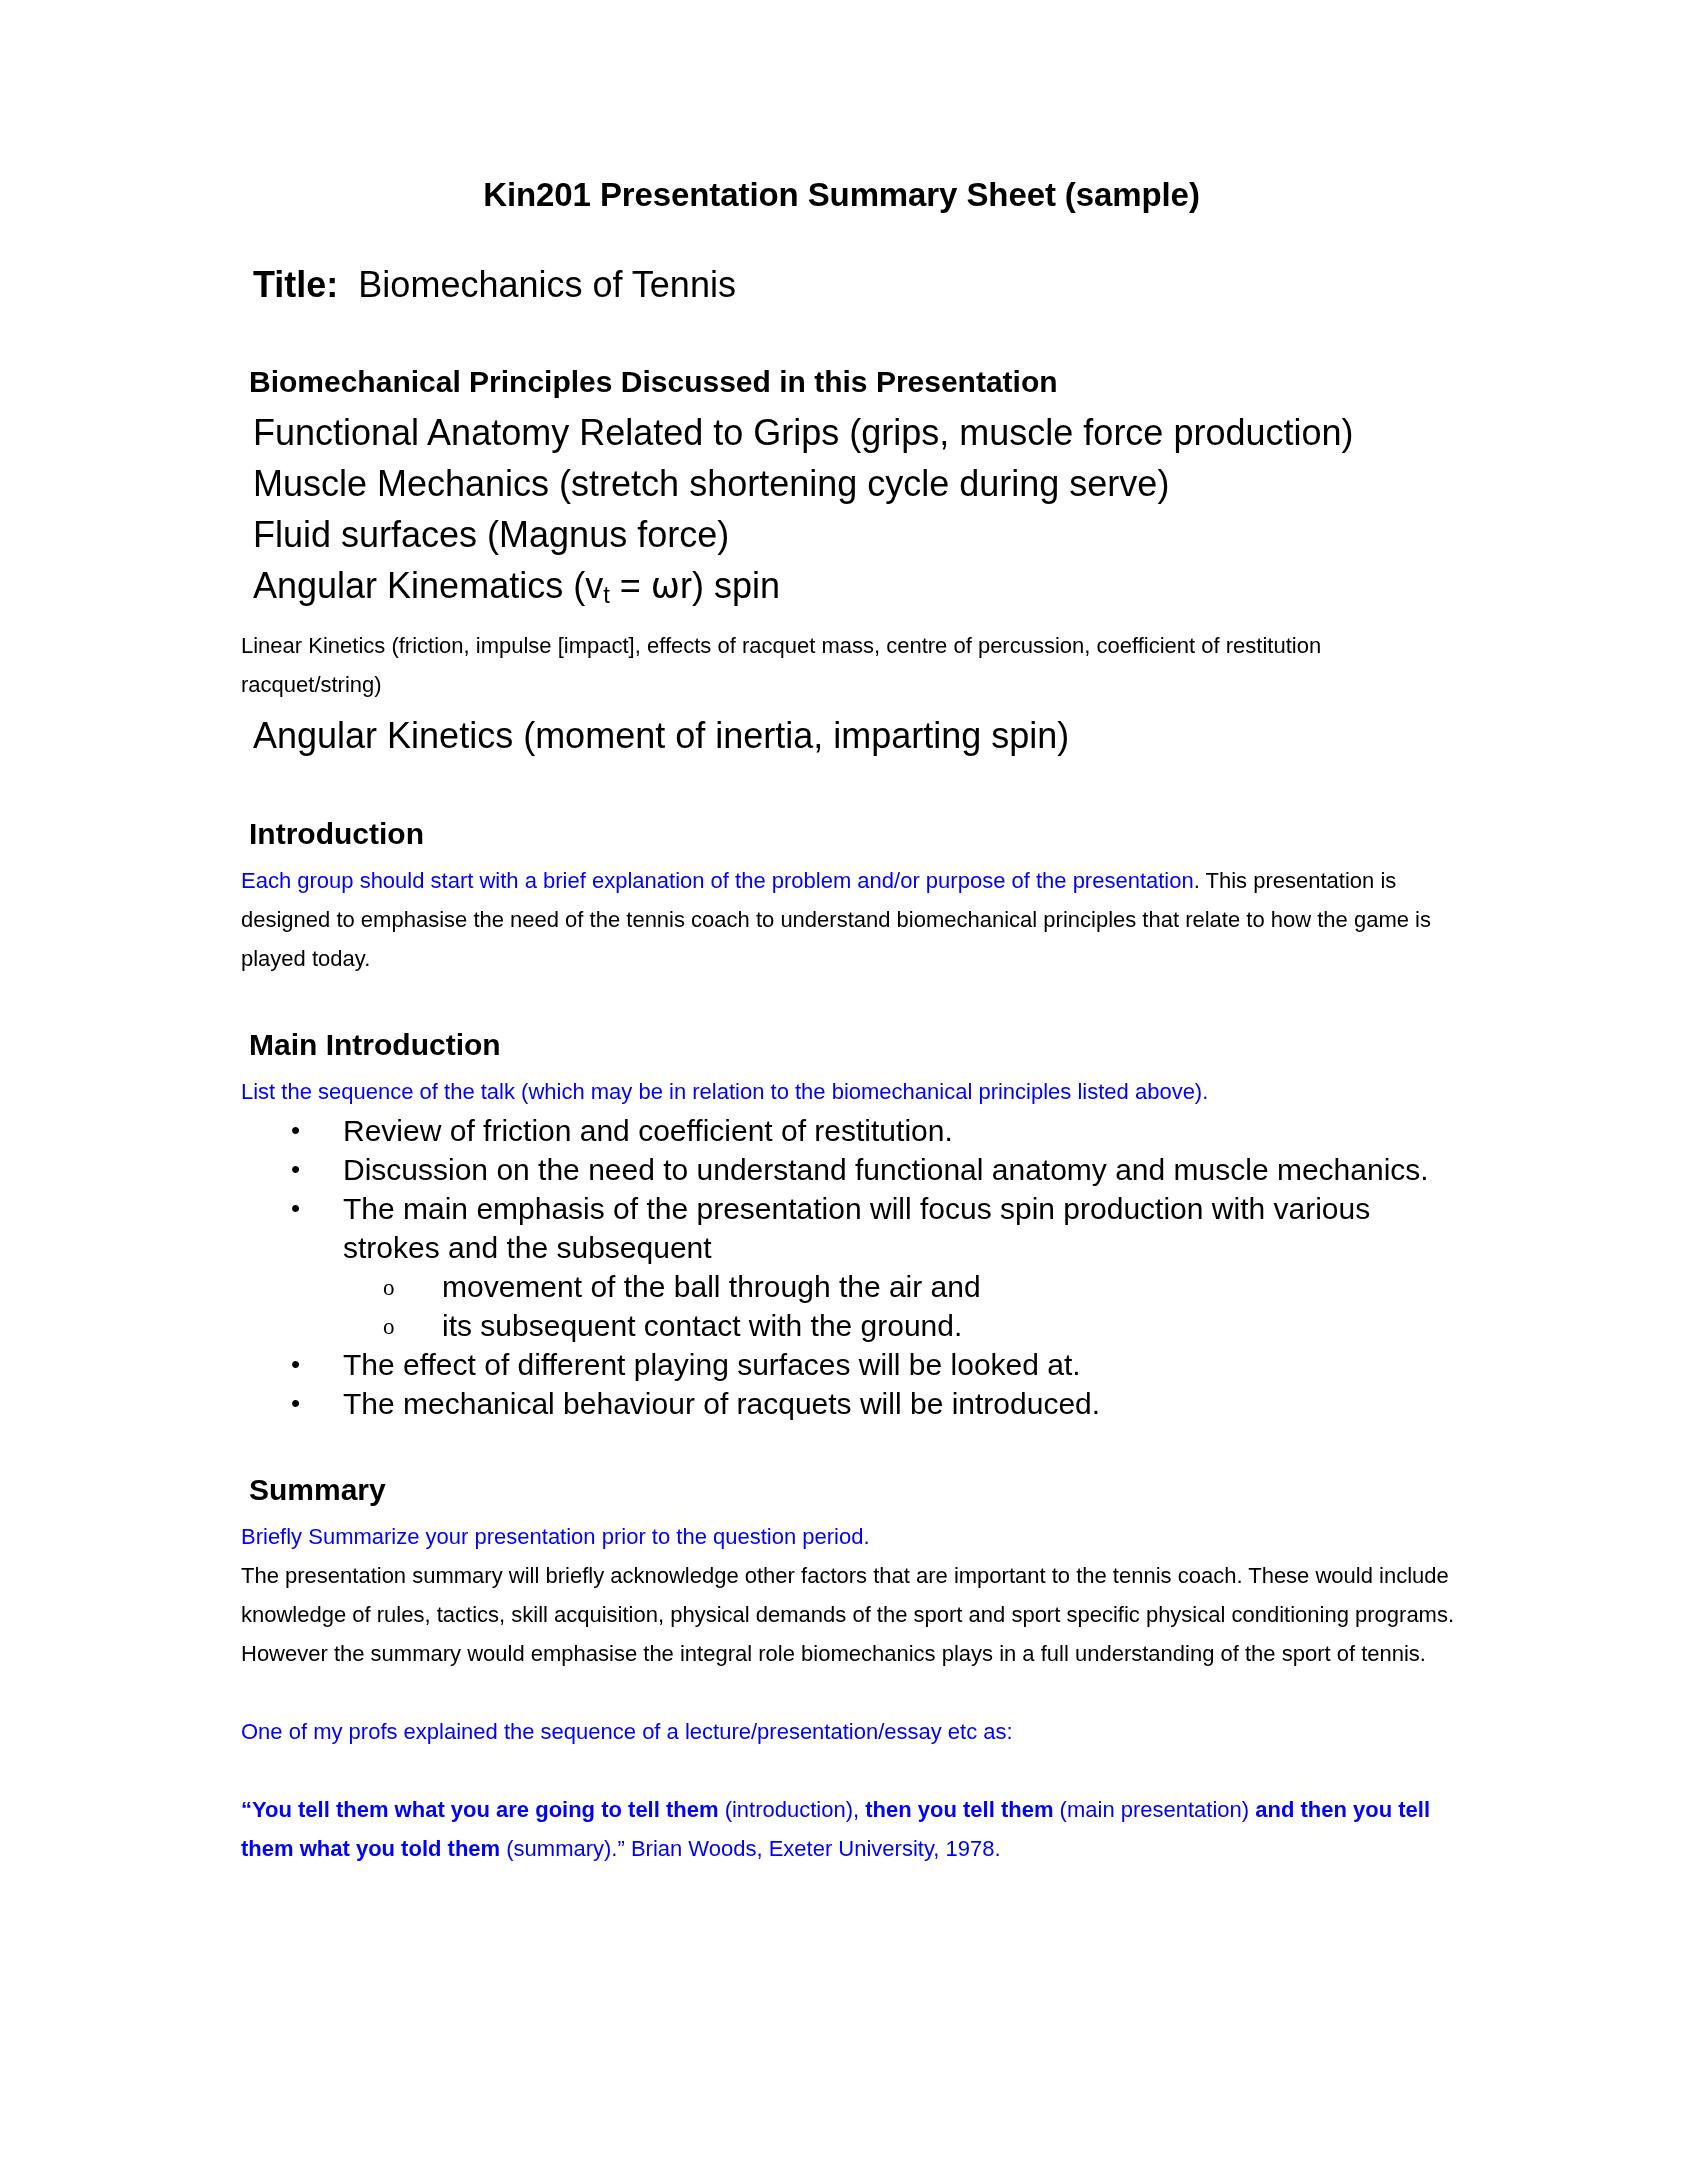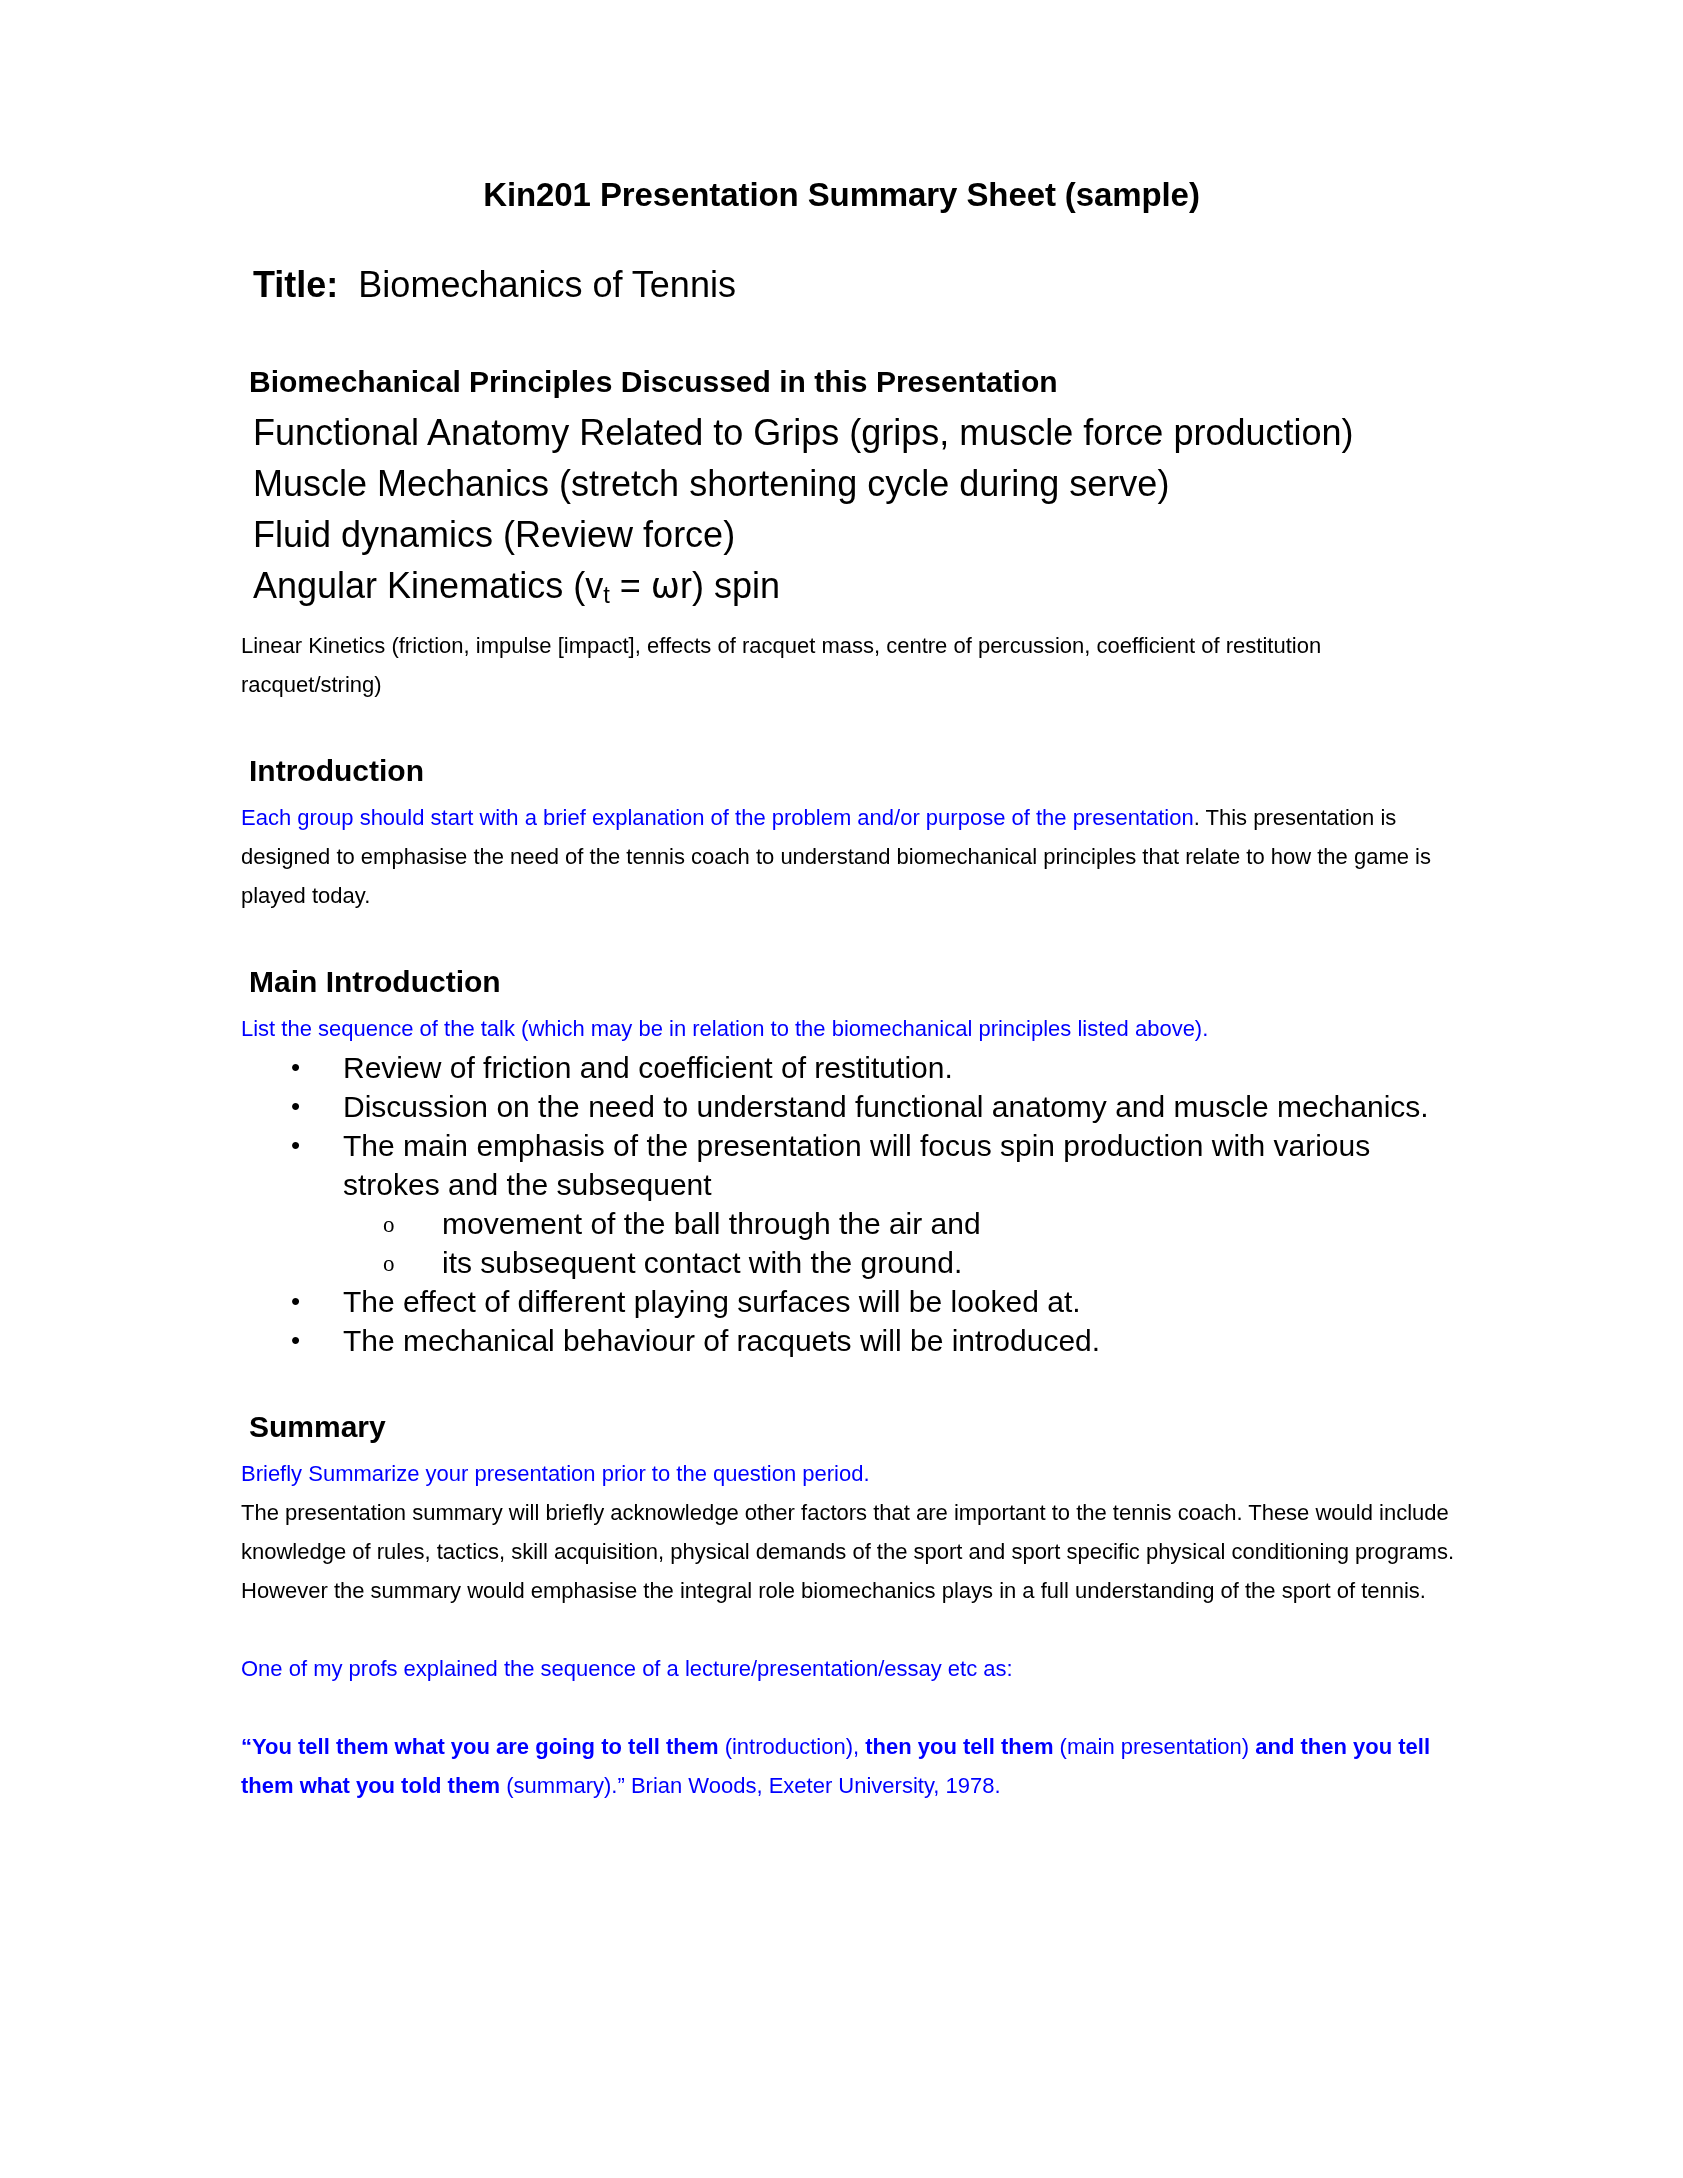--- a/index.html
+++ b/index.html
@@ -117,23 +117,24 @@
 
   <div class="blank"></div>
 
   <p class="line"><span class="bold">Title:</span><span>&nbsp; </span><span>Biomechanics of Tennis</span></p>
 
   <div class="blank"></div>
 
   <p class="heading">Biomechanical Principles Discussed in this Presentation</p>
   <p class="line">Functional Anatomy Related to Grips (grips, muscle force production)</p>
   <p class="line">Muscle Mechanics (stretch shortening cycle during serve)</p>
-  <p class="line">Fluid dynamics (Review force)</p>
+  <p class="line">Fluid surfaces (Magnus force)</p>
   <p class="line"><span>Angular Kinematics (v</span><sub>t</sub><span> = </span><span class="omega">ω</span><span>r) spin</span></p>
   <p class="para">Linear Kinetics (friction, impulse [impact], effects of racquet mass, centre of percussion, coefficient of restitution racquet/string)</p>
+  <p class="line">Angular Kinetics (moment of inertia, imparting spin)</p>
 
   <div class="gap-med"></div>
 
   <p class="heading">Introduction</p>
   <p class="para"><span class="blue">Each group should start with a brief explanation of the problem and/or purpose of the presentation</span><span>.  This presentation is designed to emphasise the need of the tennis coach to understand biomechanical principles that relate to how the game is played today.</span></p>
 
   <div class="gap-med"></div>
 
   <p class="heading">Main Introduction</p>
   <p class="para blue">List the sequence of the talk (which may be in relation to the biomechanical principles listed above).</p>

